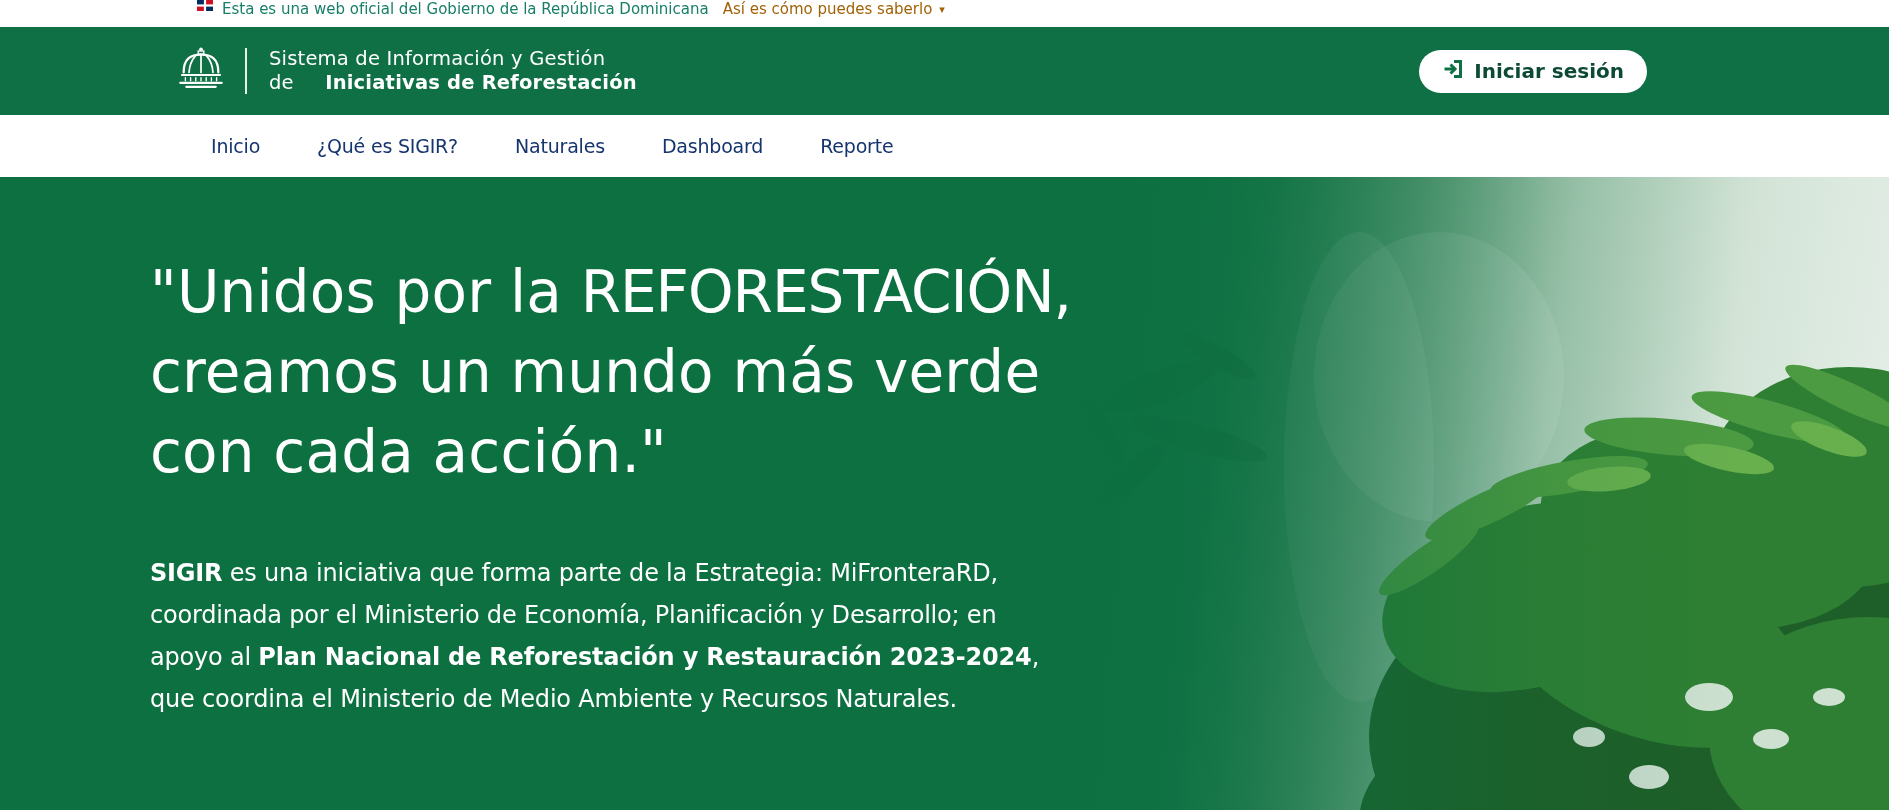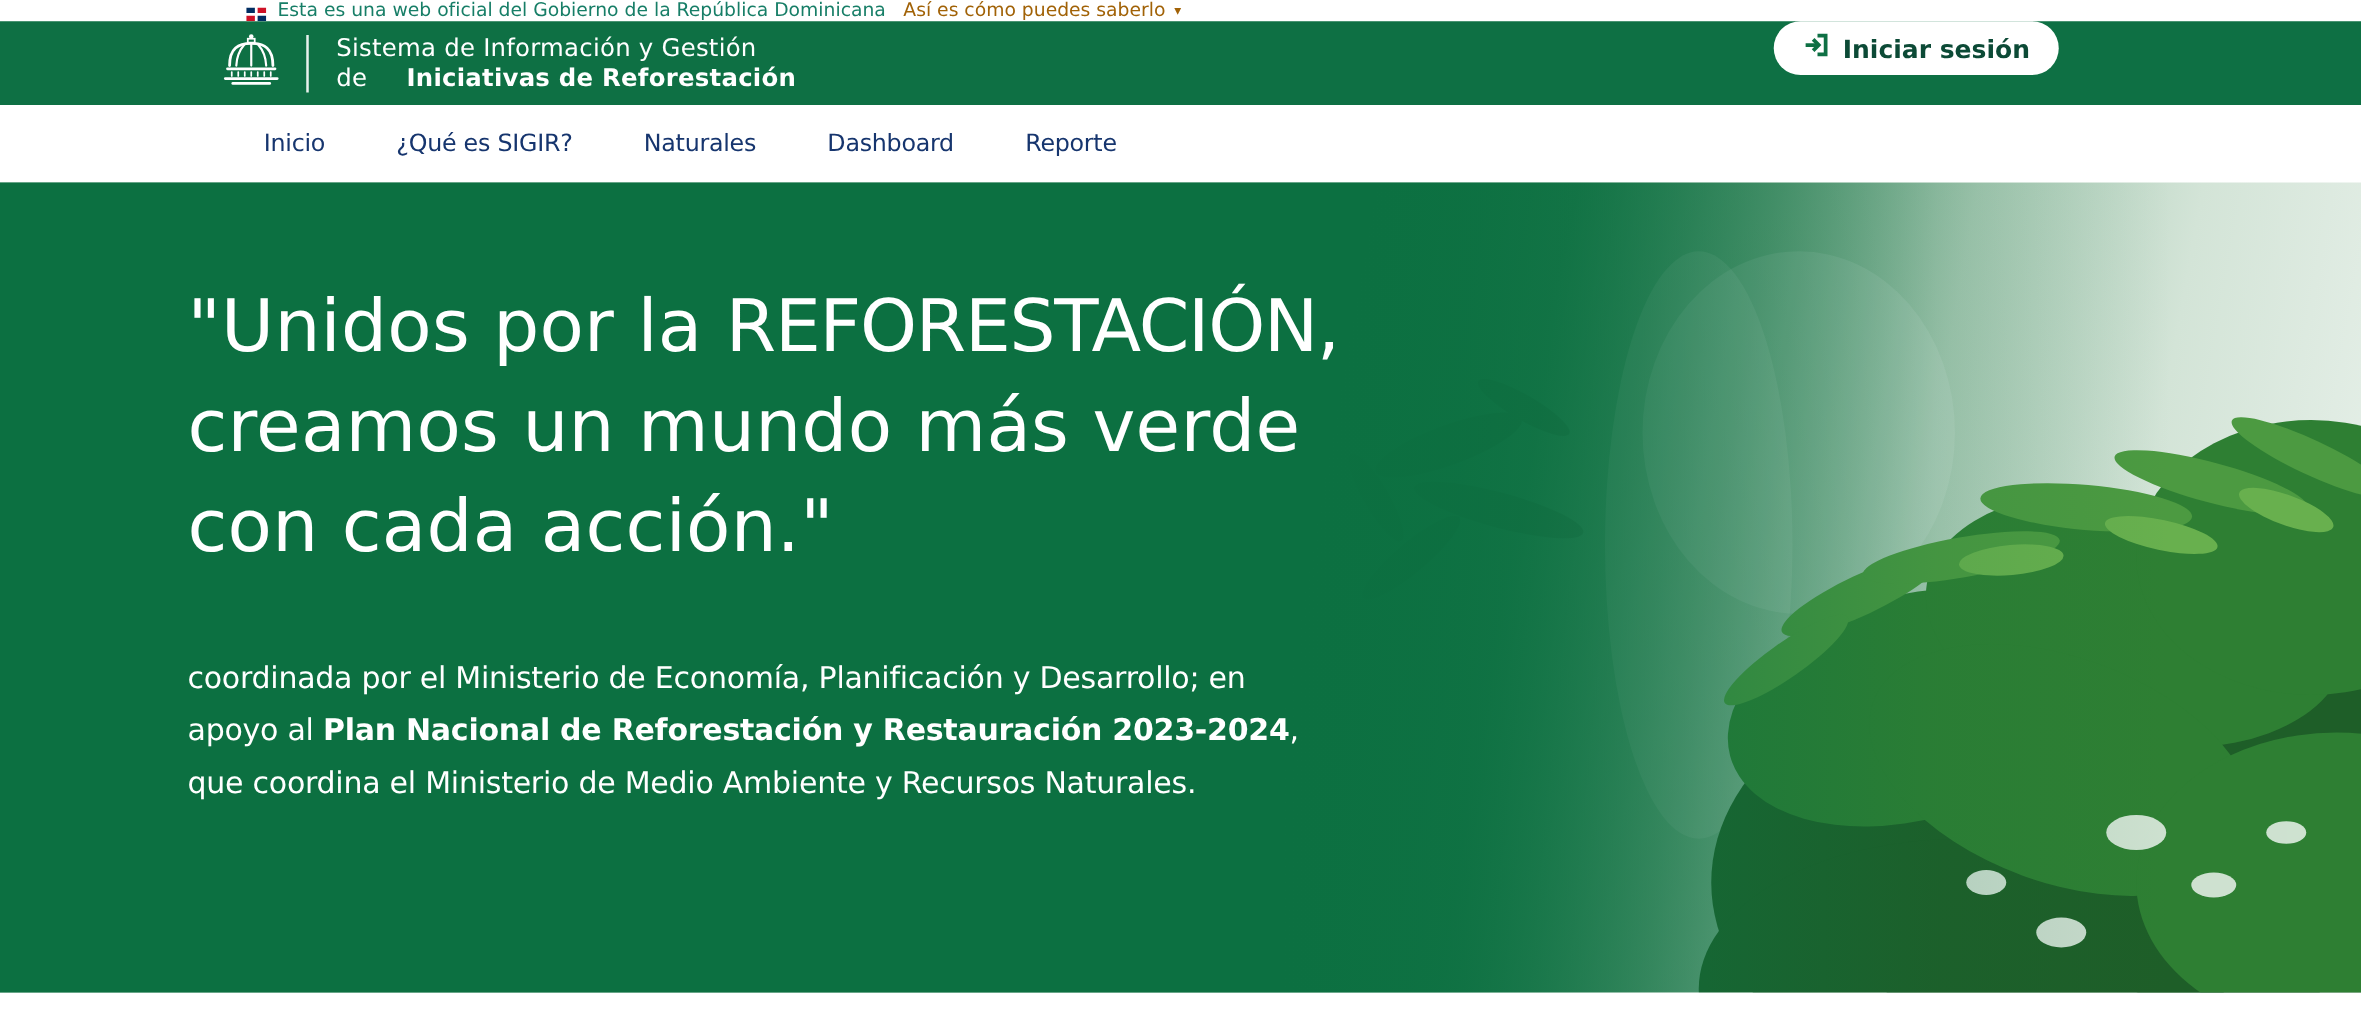--- a/index.html
+++ b/index.html
@@ -5,35 +5,35 @@
   * { box-sizing: border-box; }
   html, body { margin: 0; padding: 0; }
   body {
     width: 1889px; height: 810px; overflow: hidden;
     font-family: "DejaVu Sans", "Liberation Sans", sans-serif;
     background: #ffffff;
   }
 
   
   .gov-banner {
-    height: 17px; background: #ffffff;
-    display: flex; align-items: flex-end;
+    height: 27px; background: #ffffff;
+    display: flex; align-items: flex-start;
     padding-left: 197px; font-size: 15px; color: #177e67;
   }
   .gov-banner .flag { display: inline-flex; margin-right: 9px; }
   .gov-link {
     display: inline-flex; align-items: center; gap: 7px;
     margin-left: 14px; color: #a16207; text-decoration: none; cursor: pointer;
   }
   .gov-link .caret { font-size: 11px; line-height: 1; }
 
   
   .site-header {
-    height: 67px; background: #0e7044;
-    display: flex; justify-content: space-between;
+    height: 88px; background: #0e7044;
+    display: flex; align-items: center; justify-content: space-between;
     padding: 0 242px 0 175px;
   }
   .brand { display: flex; align-items: center; cursor: pointer; }
   .brand-divider {
     width: 2px; height: 46px; background: rgba(255,255,255,.9);
     margin: 0 22px 0 18px;
   }
   .brand-text { color: #ffffff; font-size: 19.5px; line-height: 24px; letter-spacing: .2px; }
   .brand-line2 b { font-weight: bold; margin-left: 25px; }
   .login-btn {
@@ -204,20 +204,21 @@
 
     <div class="hero-tint"></div>
 
     <div class="hero-content">
       <h1>
         <span class="hl-line"><span>"Unidos por la </span><strong>REFORESTACIÓN</strong><span>,</span></span>
         <span class="hl-line">creamos un mundo más verde</span>
         <span class="hl-line">con cada acción."</span>
       </h1>
       <p>
+        <span class="p-line"><strong>SIGIR</strong><span> es una iniciativa que forma parte de la Estrategia: MiFronteraRD,</span></span>
         <span class="p-line">coordinada por el Ministerio de Economía, Planificación y Desarrollo; en</span>
         <span class="p-line"><span>apoyo al </span><strong>Plan Nacional de Reforestación y Restauración 2023-2024</strong><span>,</span></span>
         <span class="p-line">que coordina el Ministerio de Medio Ambiente y Recursos Naturales.</span>
       </p>
     </div>
   </section>
 
 </div>
 
 </body></html>

